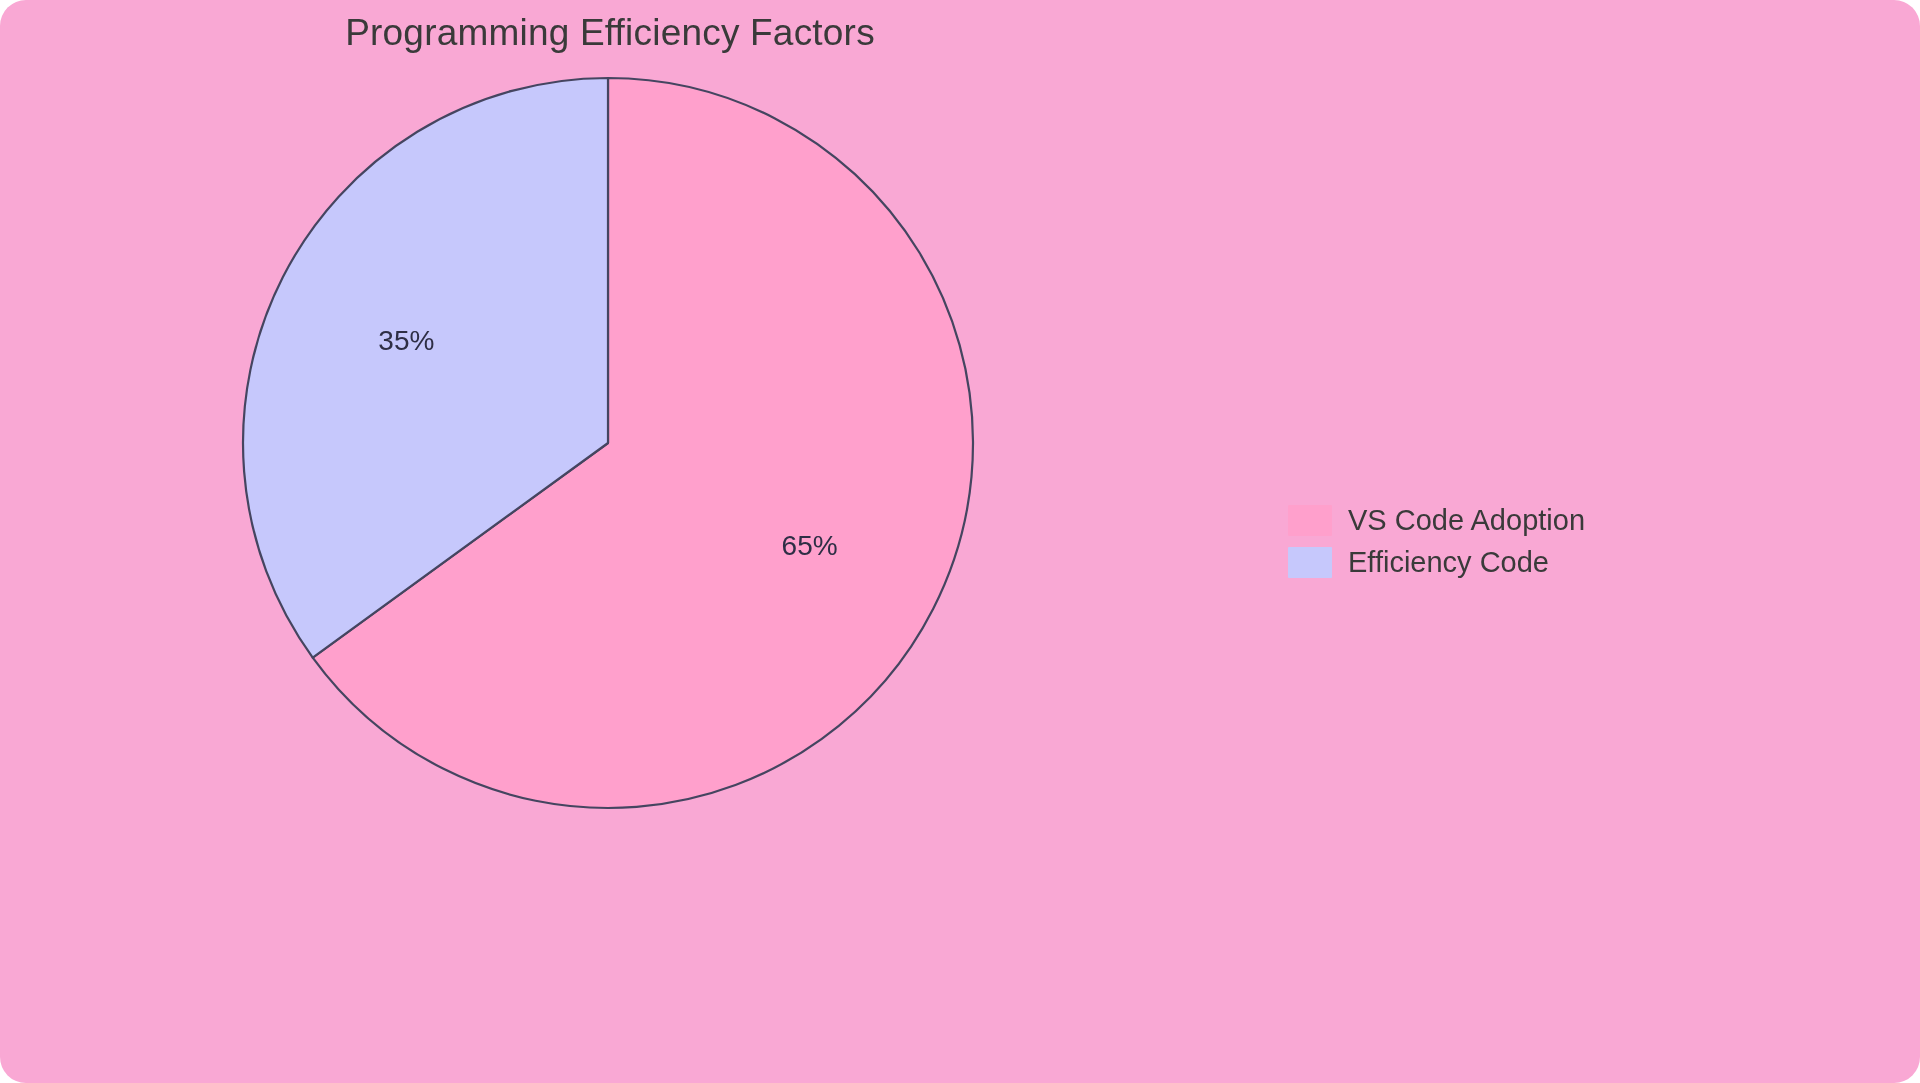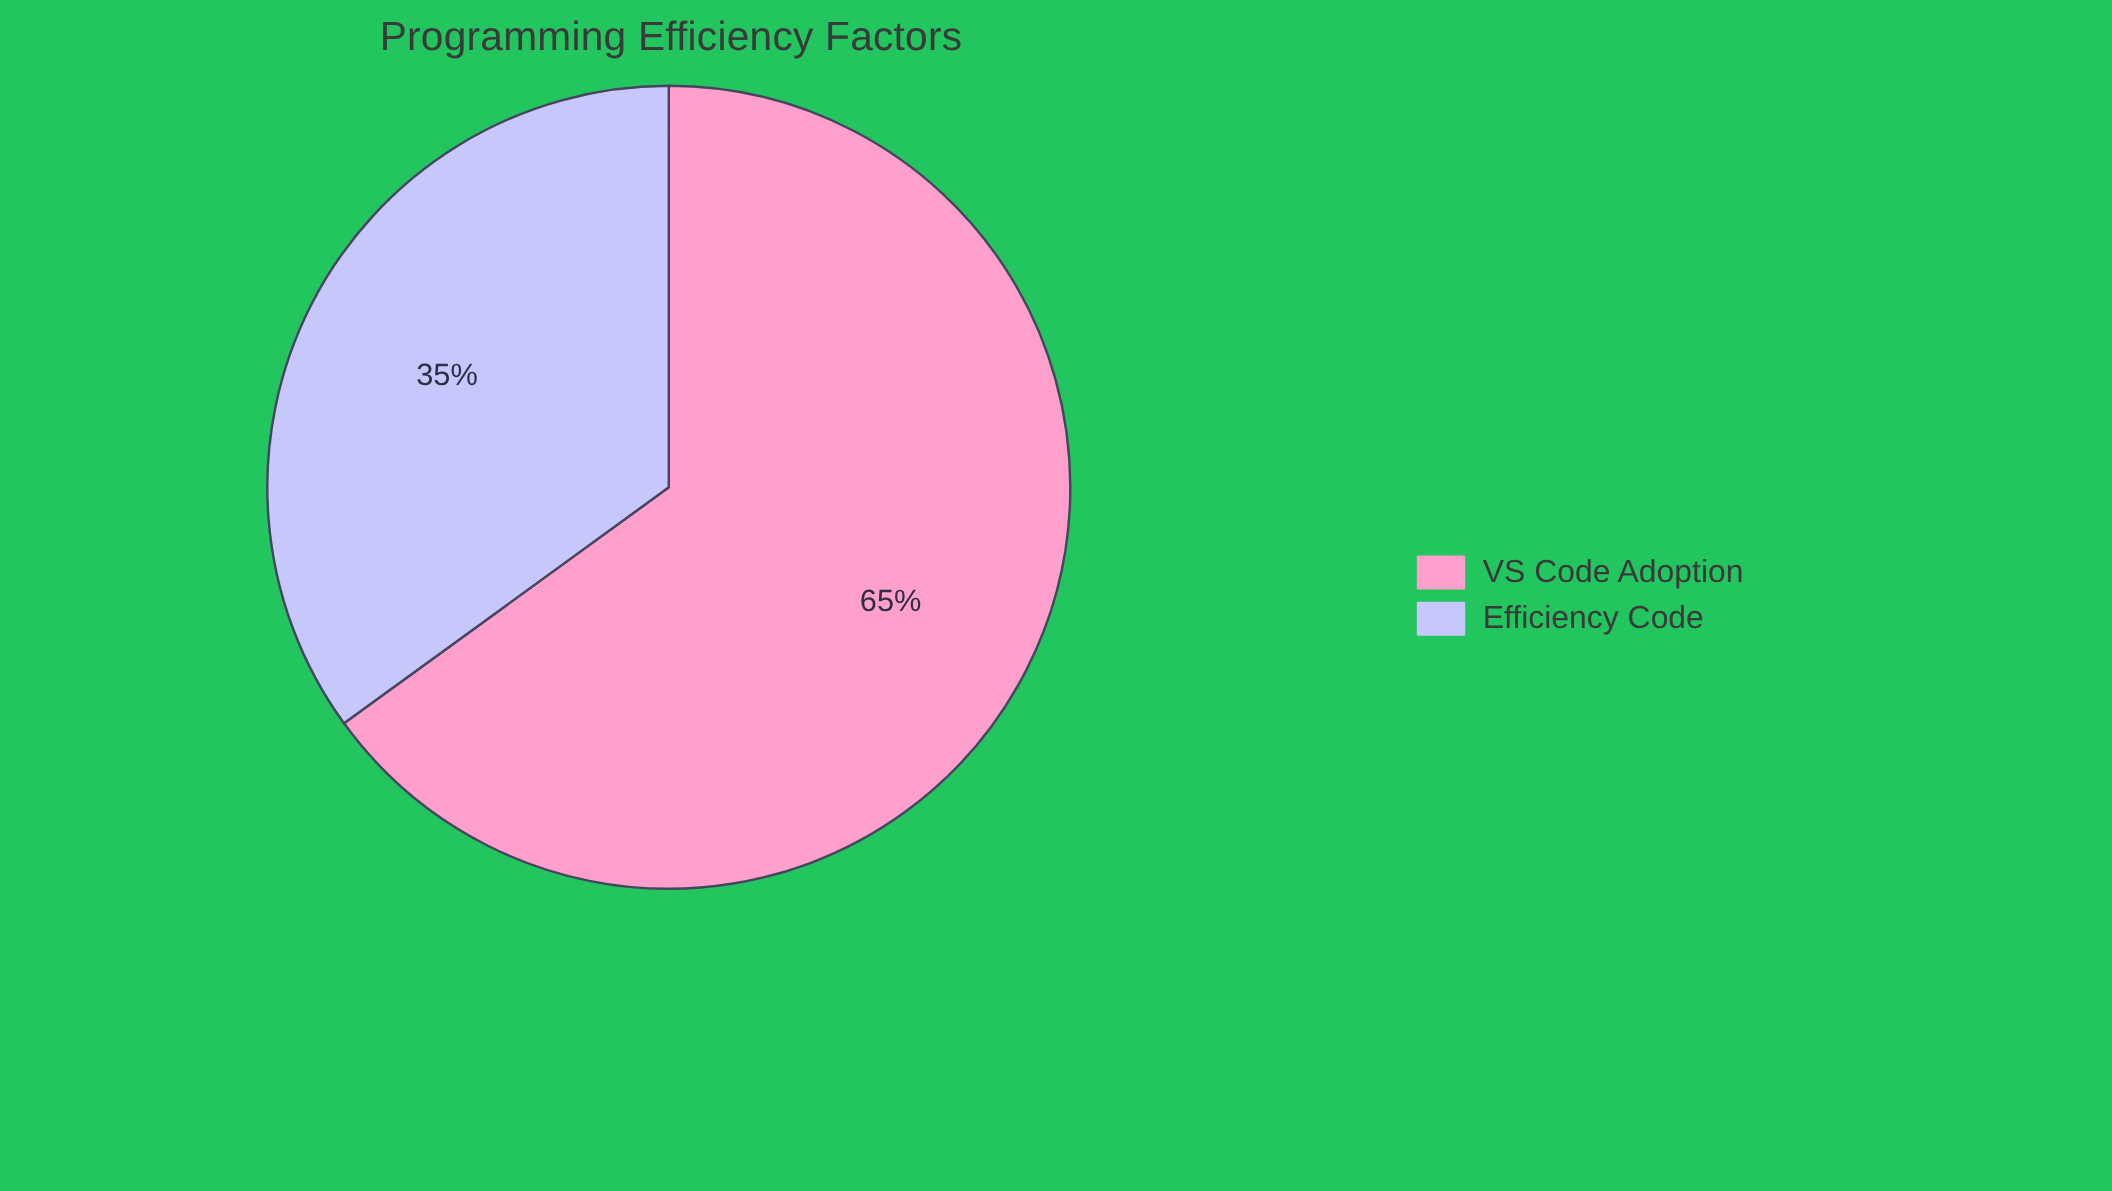--- a/index.html
+++ b/index.html
@@ -11,21 +11,22 @@
   body {
     font-family: "Liberation Sans", sans-serif;
     width: 1920px;
     height: 1083px;
     overflow: hidden;
   }
   #figure {
     position: relative;
     width: 1920px;
     height: 1083px;
-    background: #22c55e;
+    background: #f9a8d4;
+    border-radius: 26px;
   }
   
   #chart-title {
     position: absolute;
     left: 0;
     top: 10px;
     width: 1220px;
     text-align: center;
     font-size: 37px;
     font-weight: 400;

